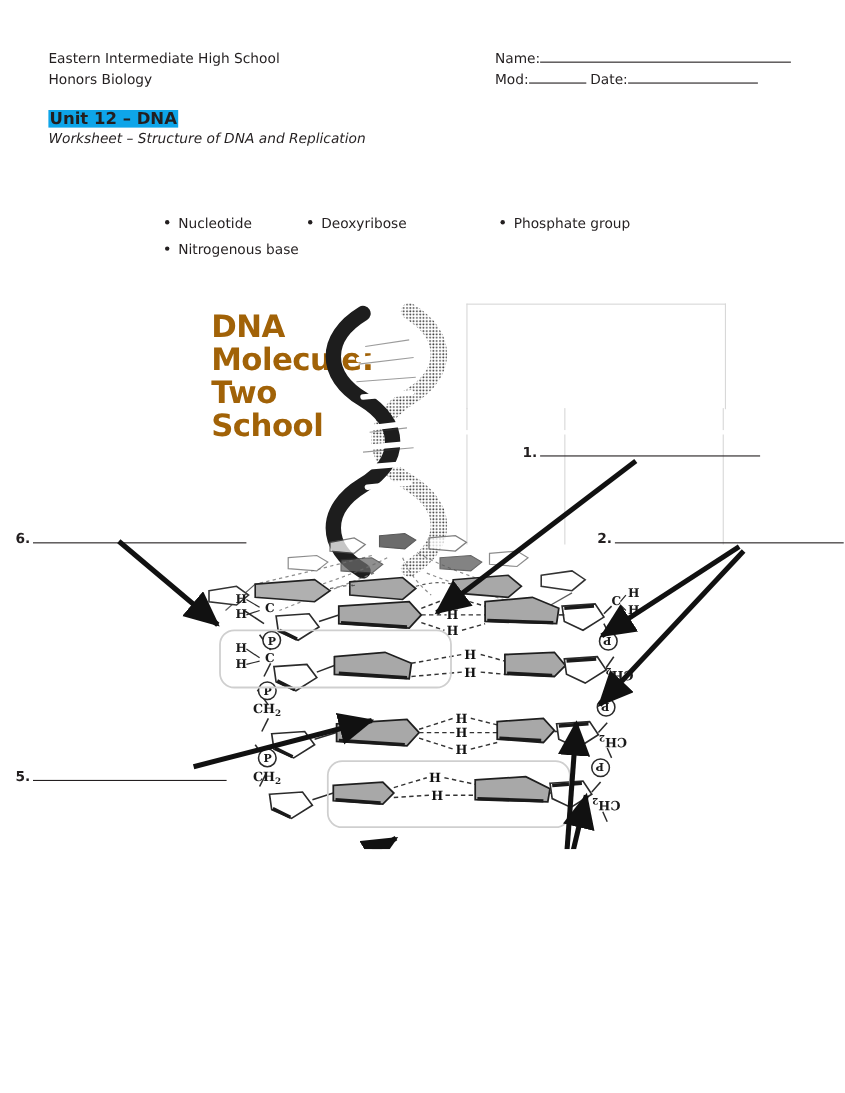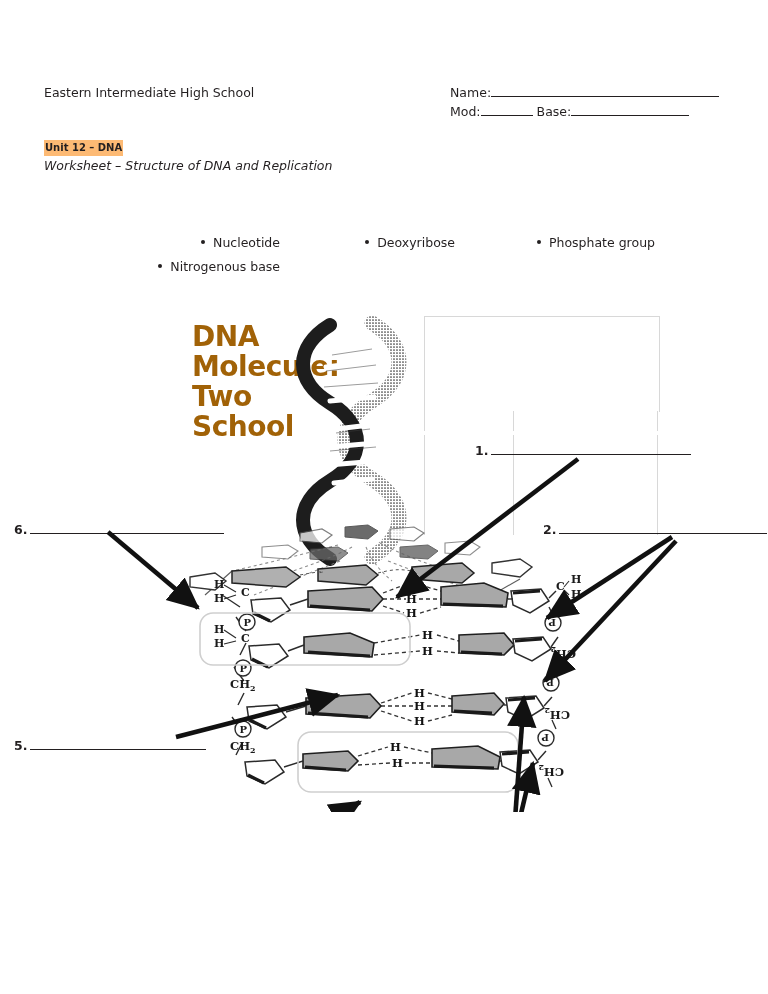--- a/index.html
+++ b/index.html
@@ -10,21 +10,20 @@
   body {
     font-family: "DejaVu Sans", sans-serif;
     color: #231f20;
   }
   .page {
     position: relative;
     width: 768px;
     height: 772px;
     background: #ffffff;
     overflow: hidden;
-    margin-top: 40px;
   }
 
   
   .hdr-left {
     position: absolute;
     left: 44px;
     top: 43px;
     font-size: 12.5px;
     line-height: 19px;
   }
@@ -43,23 +42,23 @@
   }
   .fl-name { width: 228px; }
   .fl-mod  { width: 52px; }
   .fl-date { width: 118px; }
 
   
   .unit-title {
     position: absolute;
     left: 44px;
     top: 100px;
-    font-size: 10px;
+    font-size: 15px;
     font-weight: bold;
-    background: #fdba74;
+    background: #0ea5e9;
     padding: 0 1px;
     line-height: 16px;
   }
   .ws-title {
     position: absolute;
     left: 44px;
     top: 118px;
     font-size: 12.5px;
     font-weight: normal;
     font-style: italic;
@@ -83,21 +82,20 @@
     width: 520px;
     display: grid;
     grid-template-columns: 130px 175px 200px;
     grid-auto-rows: 24px;
     font-size: 12.5px;
   }
   .choice {
     display: flex;
     align-items: center;
     gap: 8px;
-    justify-content: flex-end;
   }
   .bullet {
     width: 4px;
     height: 4px;
     border-radius: 50%;
     background: #231f20;
     flex: none;
   }
 
   
@@ -175,29 +173,30 @@
     font-size: 12px;
   }
 </style>
 </head>
 <body>
 
 <div class="page">
 
   <div class="hdr-left">
     <div>Eastern Intermediate High School</div>
+    <div>Honors Biology</div>
   </div>
 
   <div class="hdr-right">
     <div>
       <span>Name:</span><span class="fill-line fl-name"></span>
     </div>
     <div>
       <span>Mod:</span><span class="fill-line fl-mod"></span>
-      <span>Base:</span><span class="fill-line fl-date"></span>
+      <span>Date:</span><span class="fill-line fl-date"></span>
     </div>
   </div>
 
   <div class="unit-title">Unit 12 – DNA</div>
   <div class="ws-title">Worksheet – Structure of DNA and Replication</div>
 
 
   <div class="choices">
     <div class="choice">
         <span class="bullet"></span>

